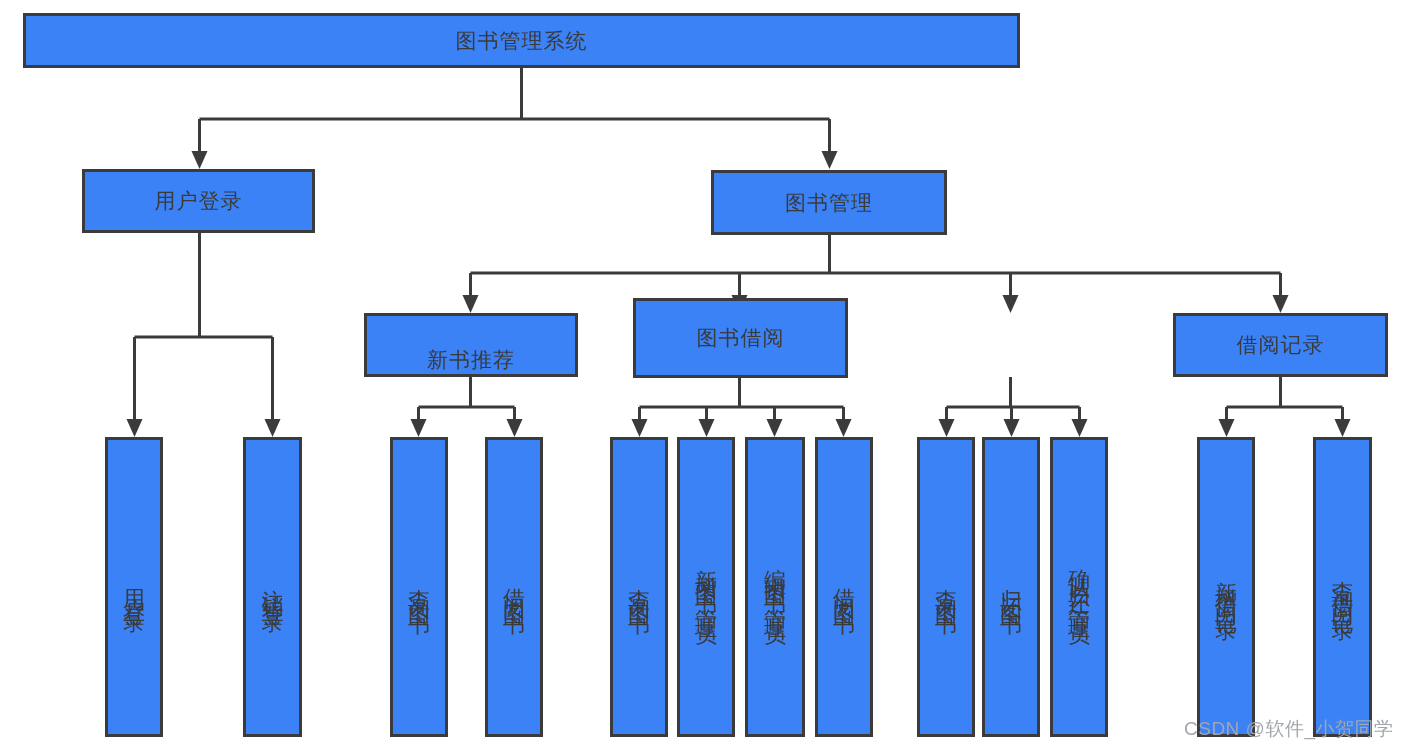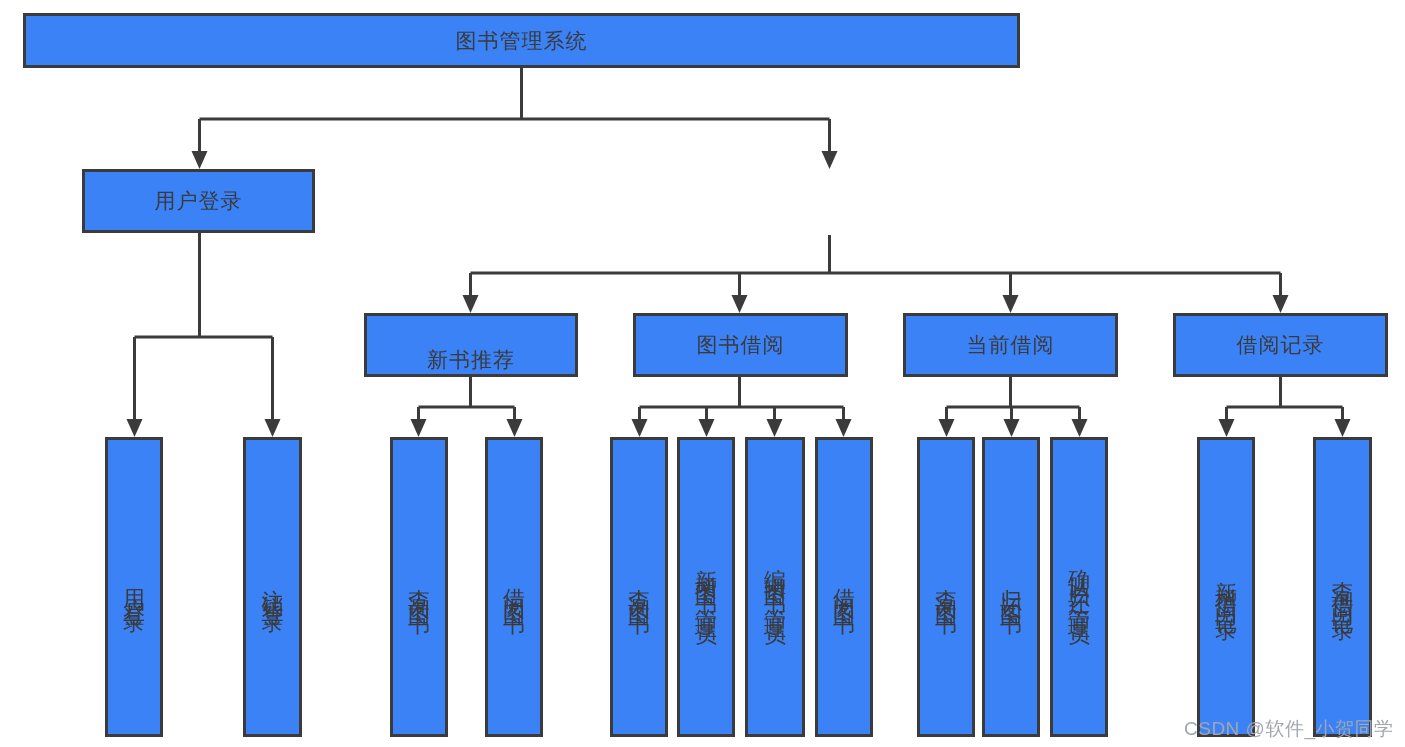--- a/index.html
+++ b/index.html
@@ -100,29 +100,29 @@
     </g>
   </svg>
 
   <div class="node" style="left:23px; top:13px; width:997px; height:55px;">
     <span>图书管理系统</span>
   </div>
 
   <div class="node" style="left:82px; top:169px; width:233px; height:64px;">
     <span>用户登录</span>
   </div>
+  <div class="node" style="left:711px; top:170px; width:236px; height:65px;">
+    <span>图书管理</span>
+  </div>
 
   <div class="node" style="left:364px; top:313px; width:214px; height:64px;align-items:flex-end;">
     <span>新书推荐</span>
   </div>
-  <div class="node" style="left:633px; top:313px; width:215px; height:64px;">
+  <div class="node" style="left:633px; top:298px; width:215px; height:80px;">
     <span>图书借阅</span>
-  </div>
-  <div class="node" style="left:903px; top:313px; width:215px; height:64px;">
-    <span>当前借阅</span>
   </div>
   <div class="node" style="left:1173px; top:313px; width:215px; height:64px;">
     <span>借阅记录</span>
   </div>
 
   <div class="node leaf" style="left:105px; top:437px; width:58px; height:300px;">
     <span class="vtext">用户登录</span>
   </div>
   <div class="node leaf" style="left:243px; top:437px; width:59px; height:300px;">
     <span class="vtext">注销登录</span>

